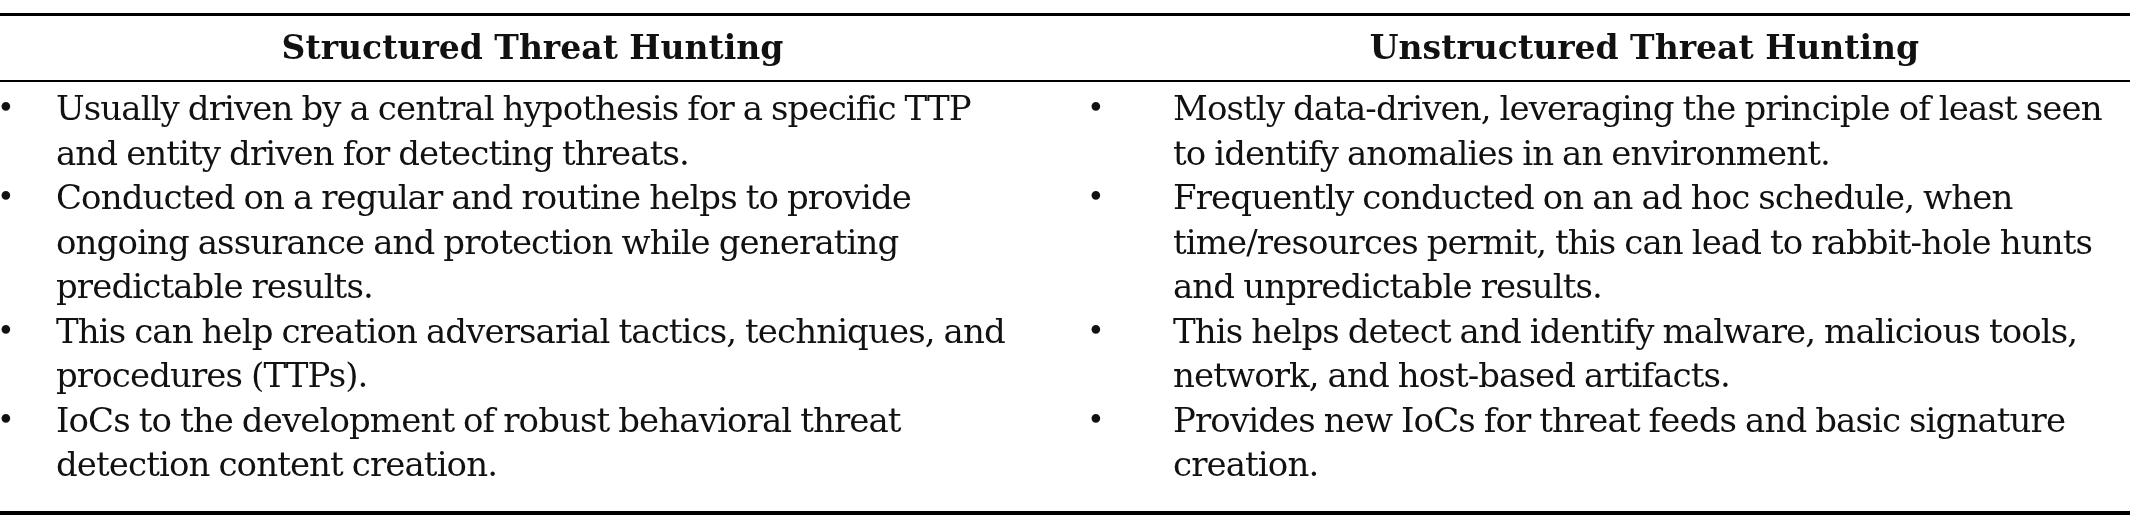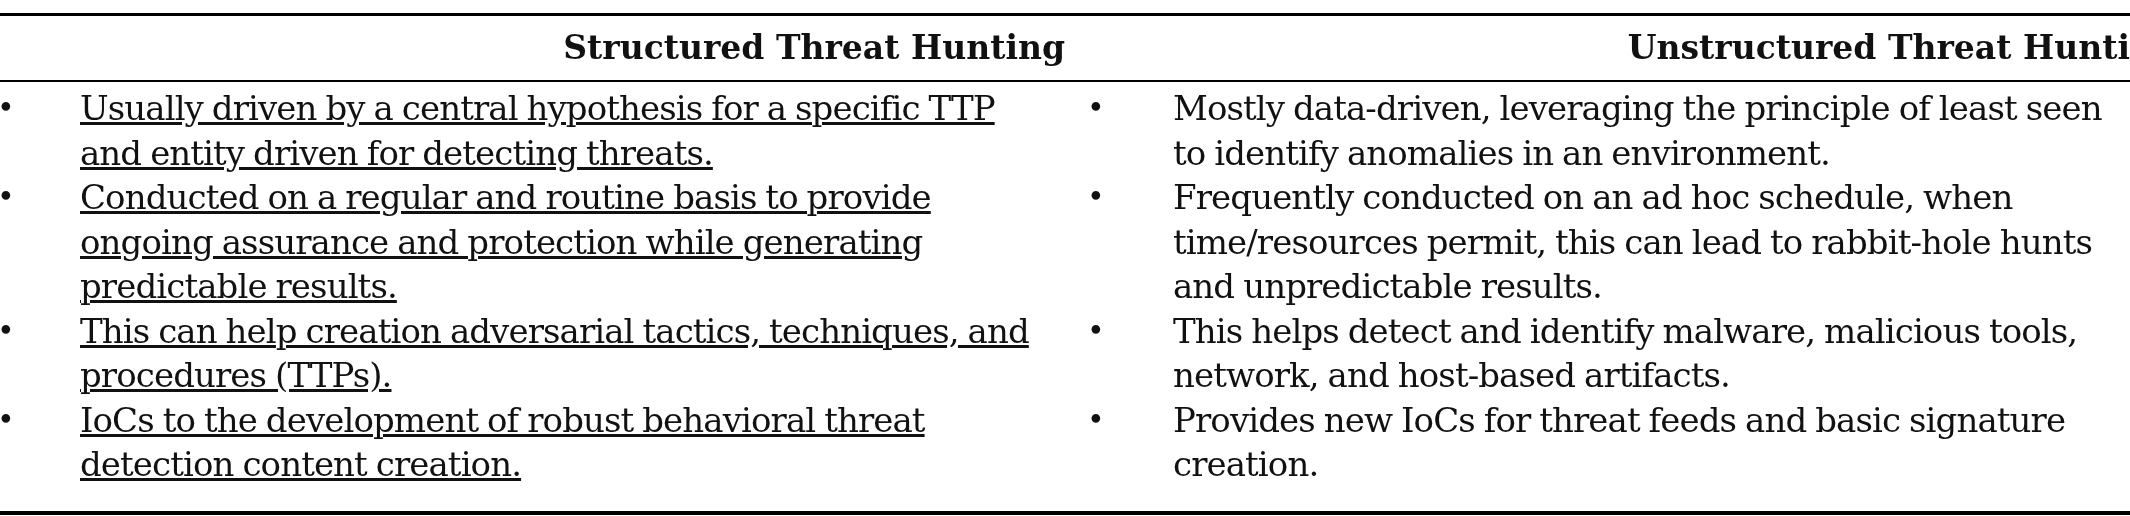--- a/index.html
+++ b/index.html
@@ -2,51 +2,51 @@
 <html><head>
 <meta charset="utf-8">
 <style>
   html, body { margin: 0; padding: 0; background: #ffffff; }
   body { width: 2130px; height: 516px; position: relative; overflow: hidden;
          font-family: "DejaVu Serif", "Liberation Serif", serif; color: #111111; }
   .rule-top { position: absolute; left: 0; top: 13px; width: 2130px; height: 3px; background: #000; }
   .rule-mid { position: absolute; left: 0; top: 80px; width: 2130px; height: 2px; background: #000; }
   .rule-bot { position: absolute; left: 0; top: 511px; width: 2130px; height: 4px; background: #000; }
   .col-head { position: absolute; top: 24px; height: 48px; line-height: 48px;
-              font-weight: bold; font-size: 33px; text-align: right; }
+              font-weight: bold; font-size: 33px; text-align: center; }
   .col-head.left { left: 0; width: 1065px; }
   .col-head.right { left: 1112px; width: 1065px; }
   .col { position: absolute; top: 86px; }
   .col.left { left: 0; width: 1060px; }
   .col.right { left: 1070px; width: 1060px; }
   .item { position: relative; font-size: 34px; line-height: 44.5px; letter-spacing: -0.9px; word-spacing: -1px; }
   .item .bullet { position: absolute; top: 0; font-size: 30px; }
   .col.left .item .bullet { left: -3px; }
-  .col.left .item .text { display: block; margin-left: 80px; width: 970px; text-decoration: underline; }
+  .col.left .item .text { display: block; margin-left: 56px; width: 970px; }
   .col.right .item .bullet { left: 17px; }
   .col.right .item .text { display: block; margin-left: 103px; width: 960px; }
 </style>
 </head>
 <body>
 
 <div class="rule-top"></div>
 
 <div class="col-head left">Structured Threat Hunting</div>
 <div class="col-head right">Unstructured Threat Hunting</div>
 
 <div class="rule-mid"></div>
 
 <div class="col left">
   <div class="item">
     <span class="bullet">•</span>
     <span class="text">Usually driven by a central hypothesis for a specific TTP and entity driven for detecting threats.</span>
   </div>
   <div class="item">
     <span class="bullet">•</span>
-    <span class="text">Conducted on a regular and routine basis to provide ongoing assurance and protection while generating predictable results.</span>
+    <span class="text">Conducted on a regular and routine helps to provide ongoing assurance and protection while generating predictable results.</span>
   </div>
   <div class="item">
     <span class="bullet">•</span>
     <span class="text">This can help creation adversarial tactics, techniques, and procedures (TTPs).</span>
   </div>
   <div class="item">
     <span class="bullet">•</span>
     <span class="text">IoCs to the development of robust behavioral threat detection content creation.</span>
   </div>
 </div>

